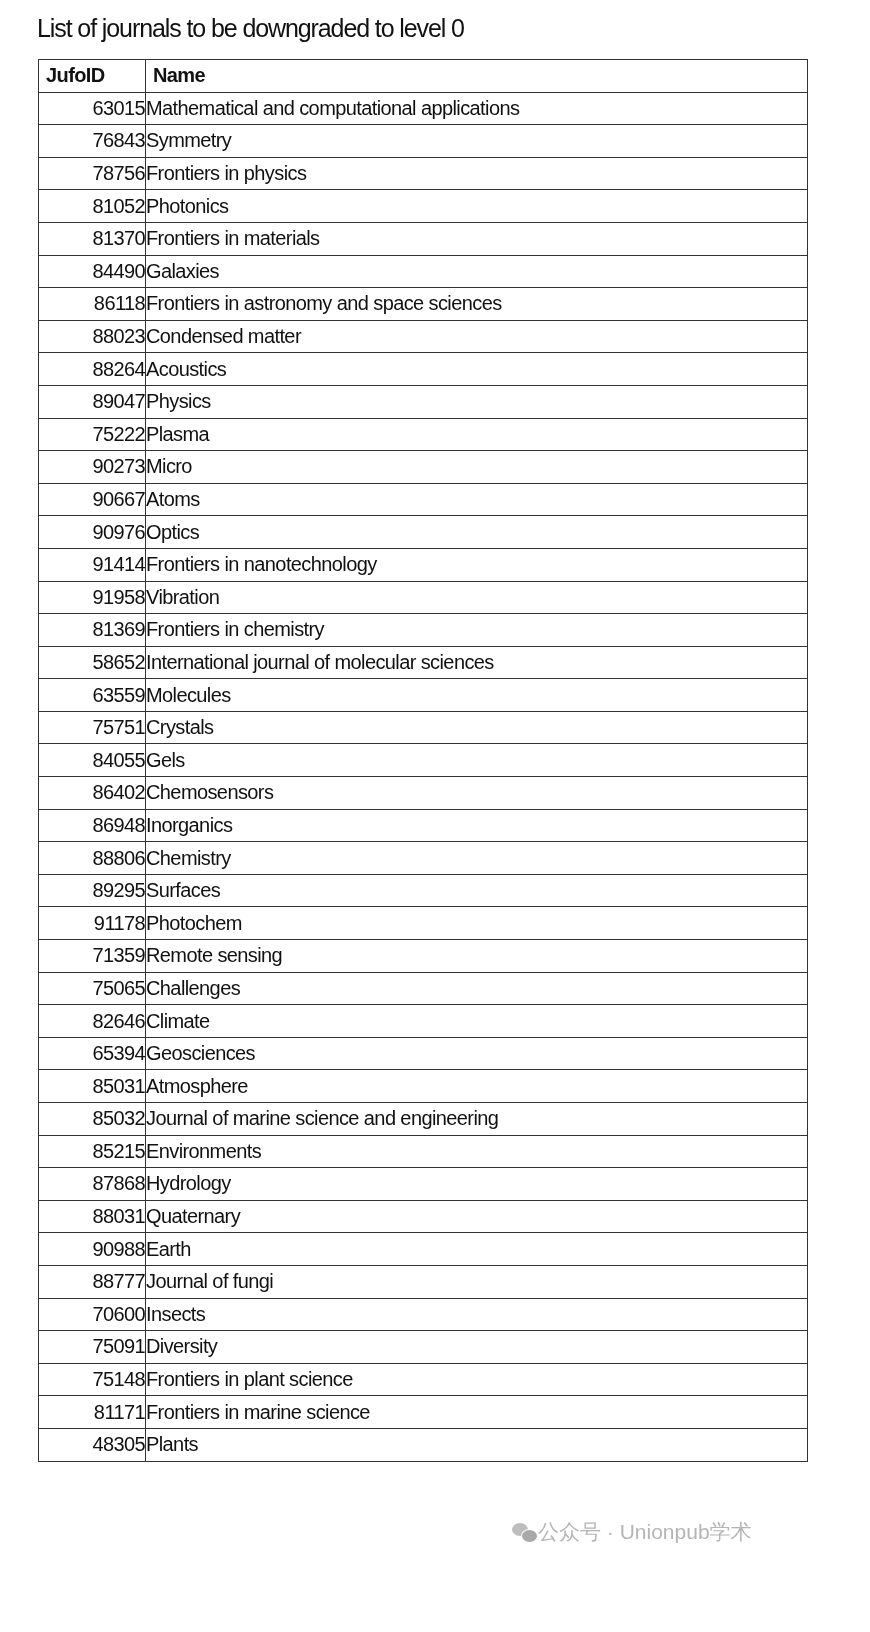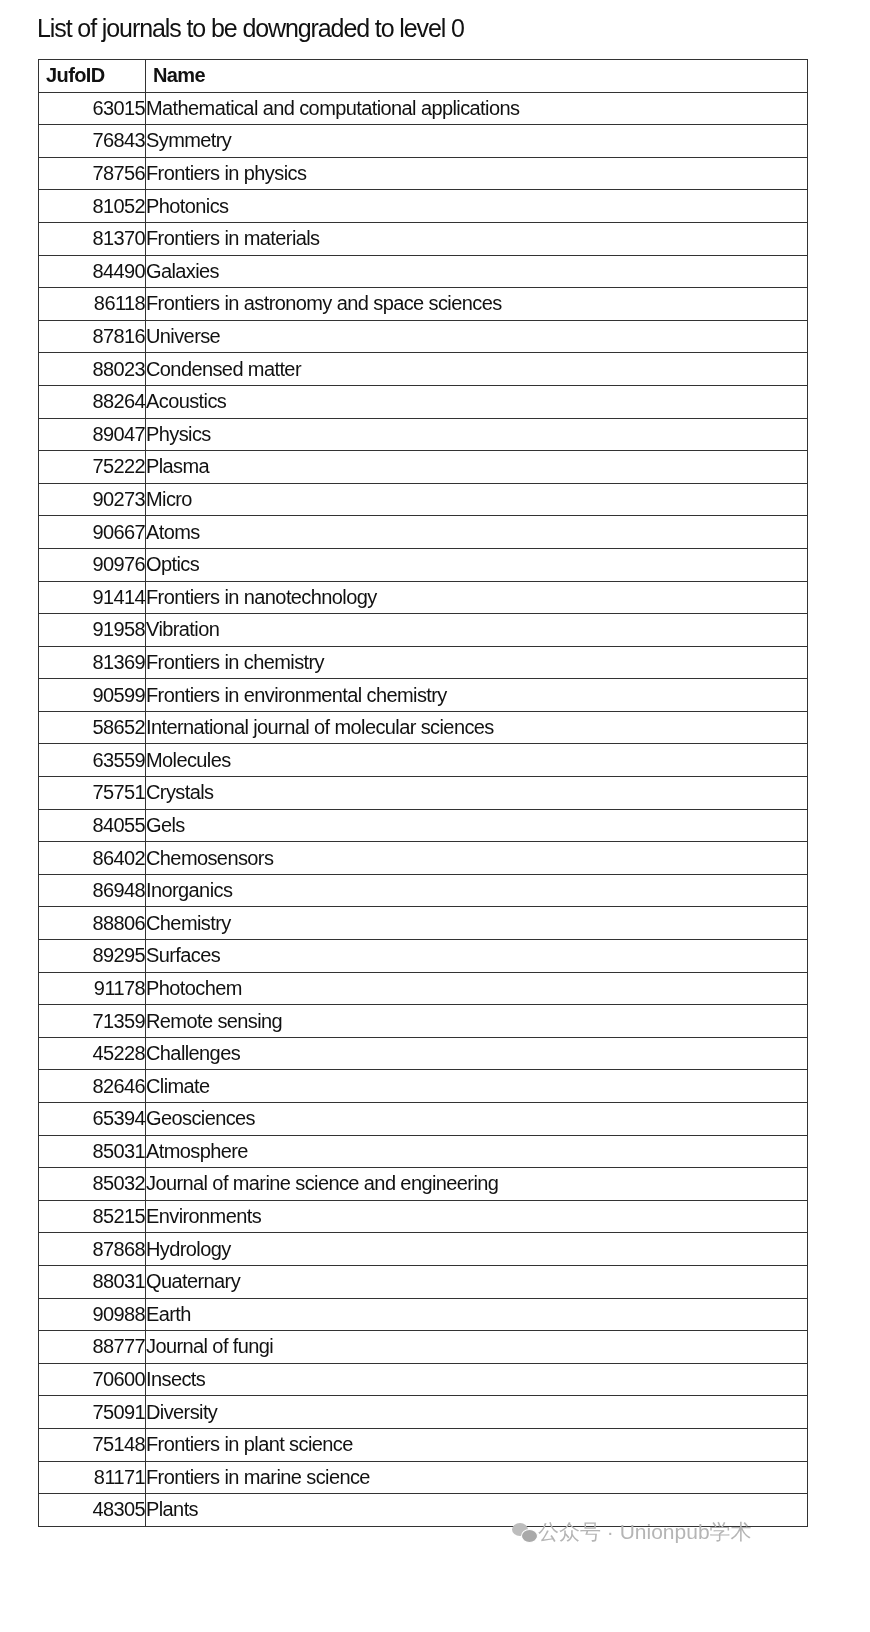--- a/index.html
+++ b/index.html
@@ -60,24 +60,20 @@
       </tr>
       <tr>
         <td class="id">84490</td>
         <td class="nm">Galaxies</td>
       </tr>
       <tr>
         <td class="id">86118</td>
         <td class="nm">Frontiers in astronomy and space sciences</td>
       </tr>
       <tr>
-        <td class="id">87816</td>
-        <td class="nm">Universe</td>
-      </tr>
-      <tr>
         <td class="id">88023</td>
         <td class="nm">Condensed matter</td>
       </tr>
       <tr>
         <td class="id">88264</td>
         <td class="nm">Acoustics</td>
       </tr>
       <tr>
         <td class="id">89047</td>
         <td class="nm">Physics</td>
@@ -104,24 +100,20 @@
       </tr>
       <tr>
         <td class="id">91958</td>
         <td class="nm">Vibration</td>
       </tr>
       <tr>
         <td class="id">81369</td>
         <td class="nm">Frontiers in chemistry</td>
       </tr>
       <tr>
-        <td class="id">90599</td>
-        <td class="nm">Frontiers in environmental chemistry</td>
-      </tr>
-      <tr>
         <td class="id">58652</td>
         <td class="nm">International journal of molecular sciences</td>
       </tr>
       <tr>
         <td class="id">63559</td>
         <td class="nm">Molecules</td>
       </tr>
       <tr>
         <td class="id">75751</td>
         <td class="nm">Crystals</td>
@@ -148,21 +140,21 @@
       </tr>
       <tr>
         <td class="id">91178</td>
         <td class="nm">Photochem</td>
       </tr>
       <tr>
         <td class="id">71359</td>
         <td class="nm">Remote sensing</td>
       </tr>
       <tr>
-        <td class="id">45228</td>
+        <td class="id">75065</td>
         <td class="nm">Challenges</td>
       </tr>
       <tr>
         <td class="id">82646</td>
         <td class="nm">Climate</td>
       </tr>
       <tr>
         <td class="id">65394</td>
         <td class="nm">Geosciences</td>
       </tr>

